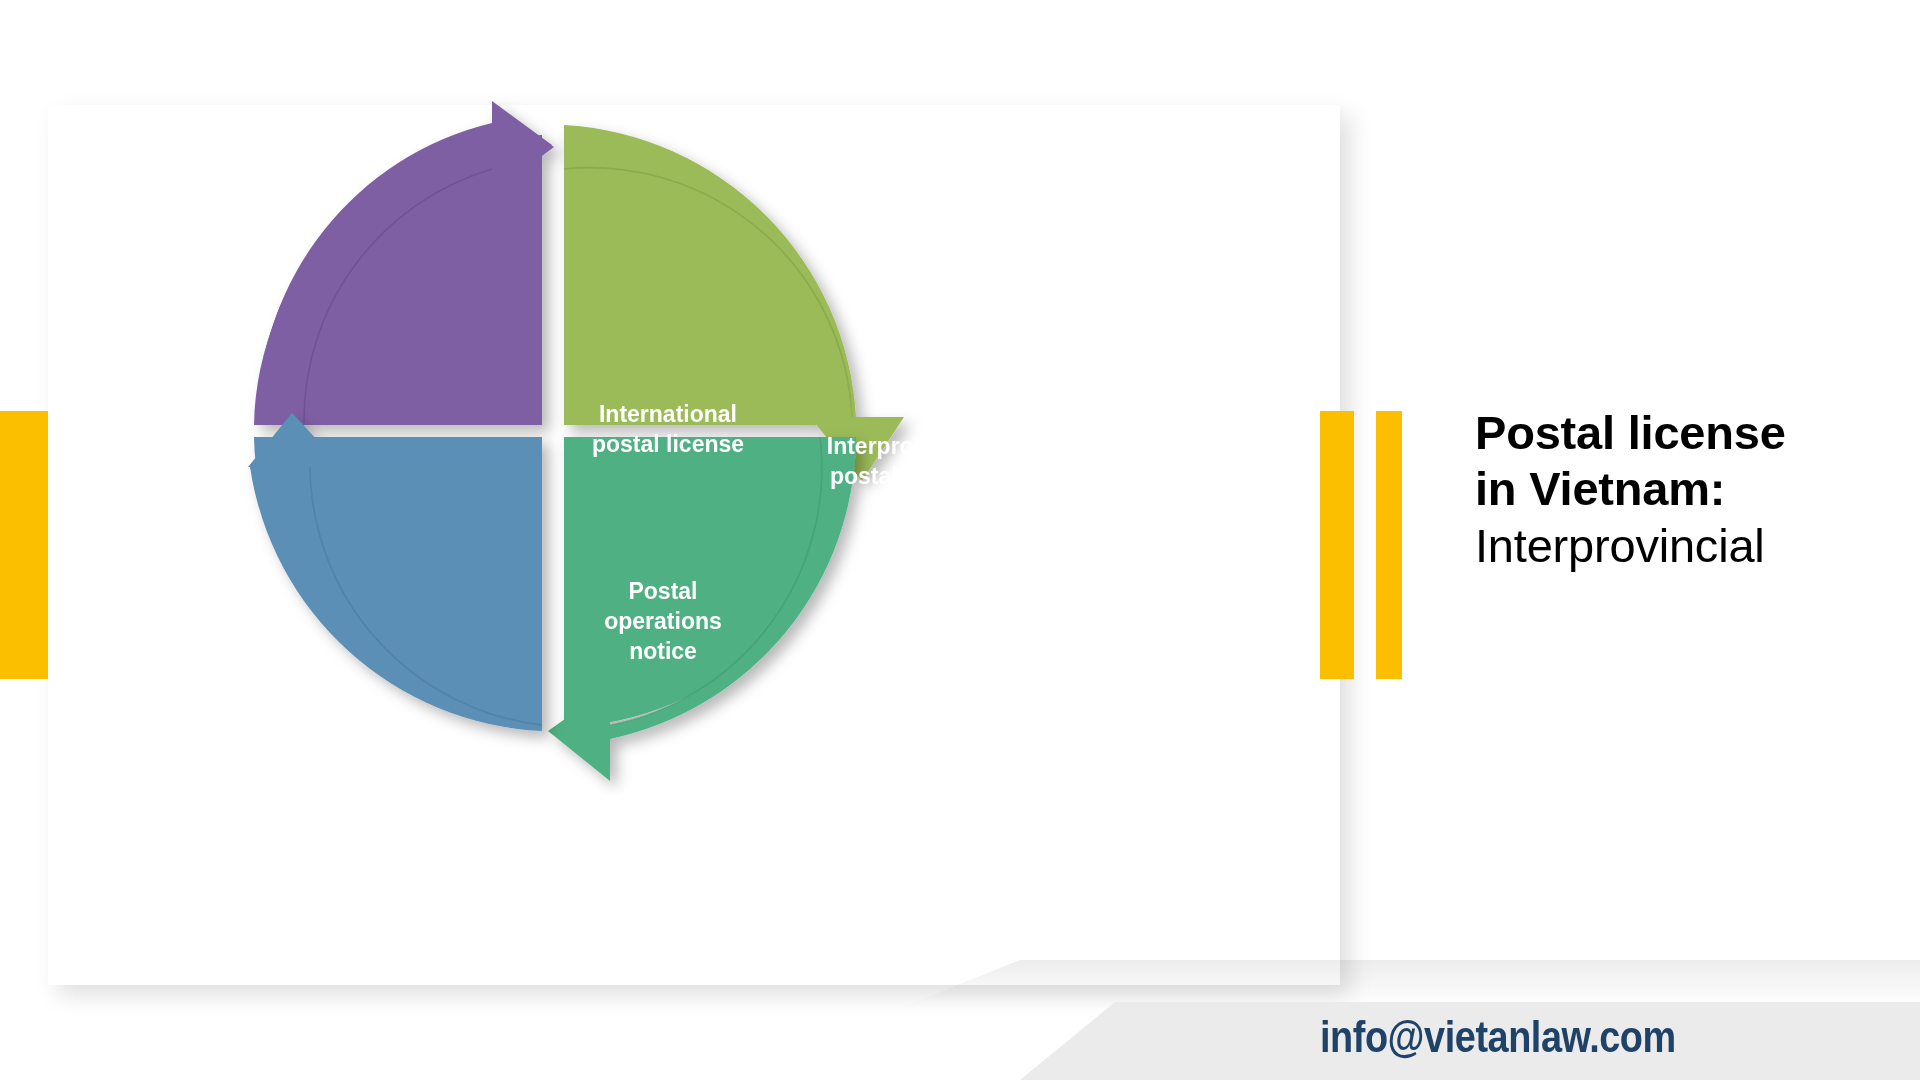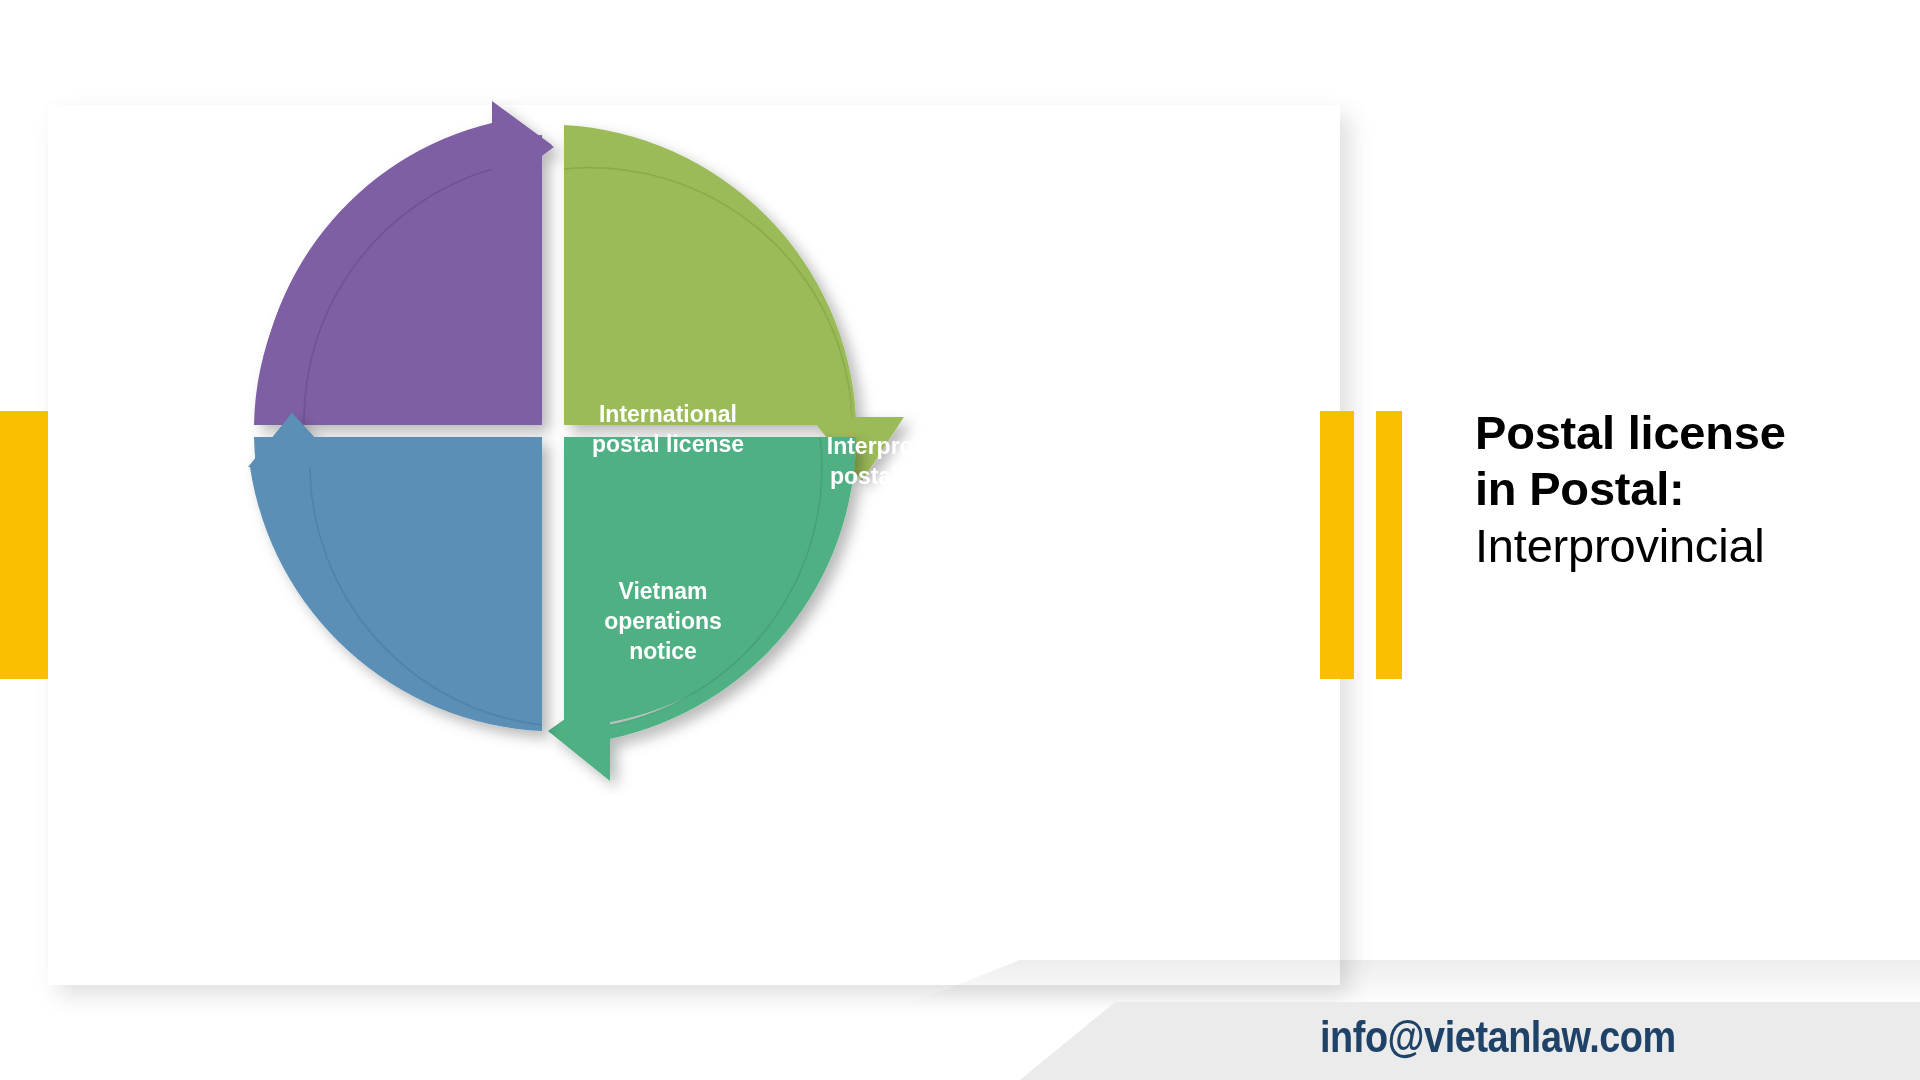--- a/index.html
+++ b/index.html
@@ -218,31 +218,31 @@
 
   <div class="quad-label" id="label-international">International
 postal license</div>
 
   <div class="quad-label" id="label-interprovincial">Interprovincial
 postal license</div>
 
   <div class="quad-label" id="label-intraprovincial">Intra-provincial
 postal license</div>
 
-  <div class="quad-label" id="label-operations">Vietnam
+  <div class="quad-label" id="label-operations">Postal
 operations
 notice</div>
 </div>
 
 <div id="title-bars">
   <div class="bar one"></div>
   <div class="bar two"></div>
 </div>
 
 <div id="title-block">
   <div class="t-line bold">Postal license</div>
-  <div class="t-line bold">in Postal:</div>
+  <div class="t-line bold">in Vietnam:</div>
   <div class="t-line reg">Interprovincial</div>
 </div>
 
 <div id="footer-shadow"></div>
 <div id="footer-band"></div>
 <div id="footer-email">info@vietanlaw.com</div>
 
 </body></html>

